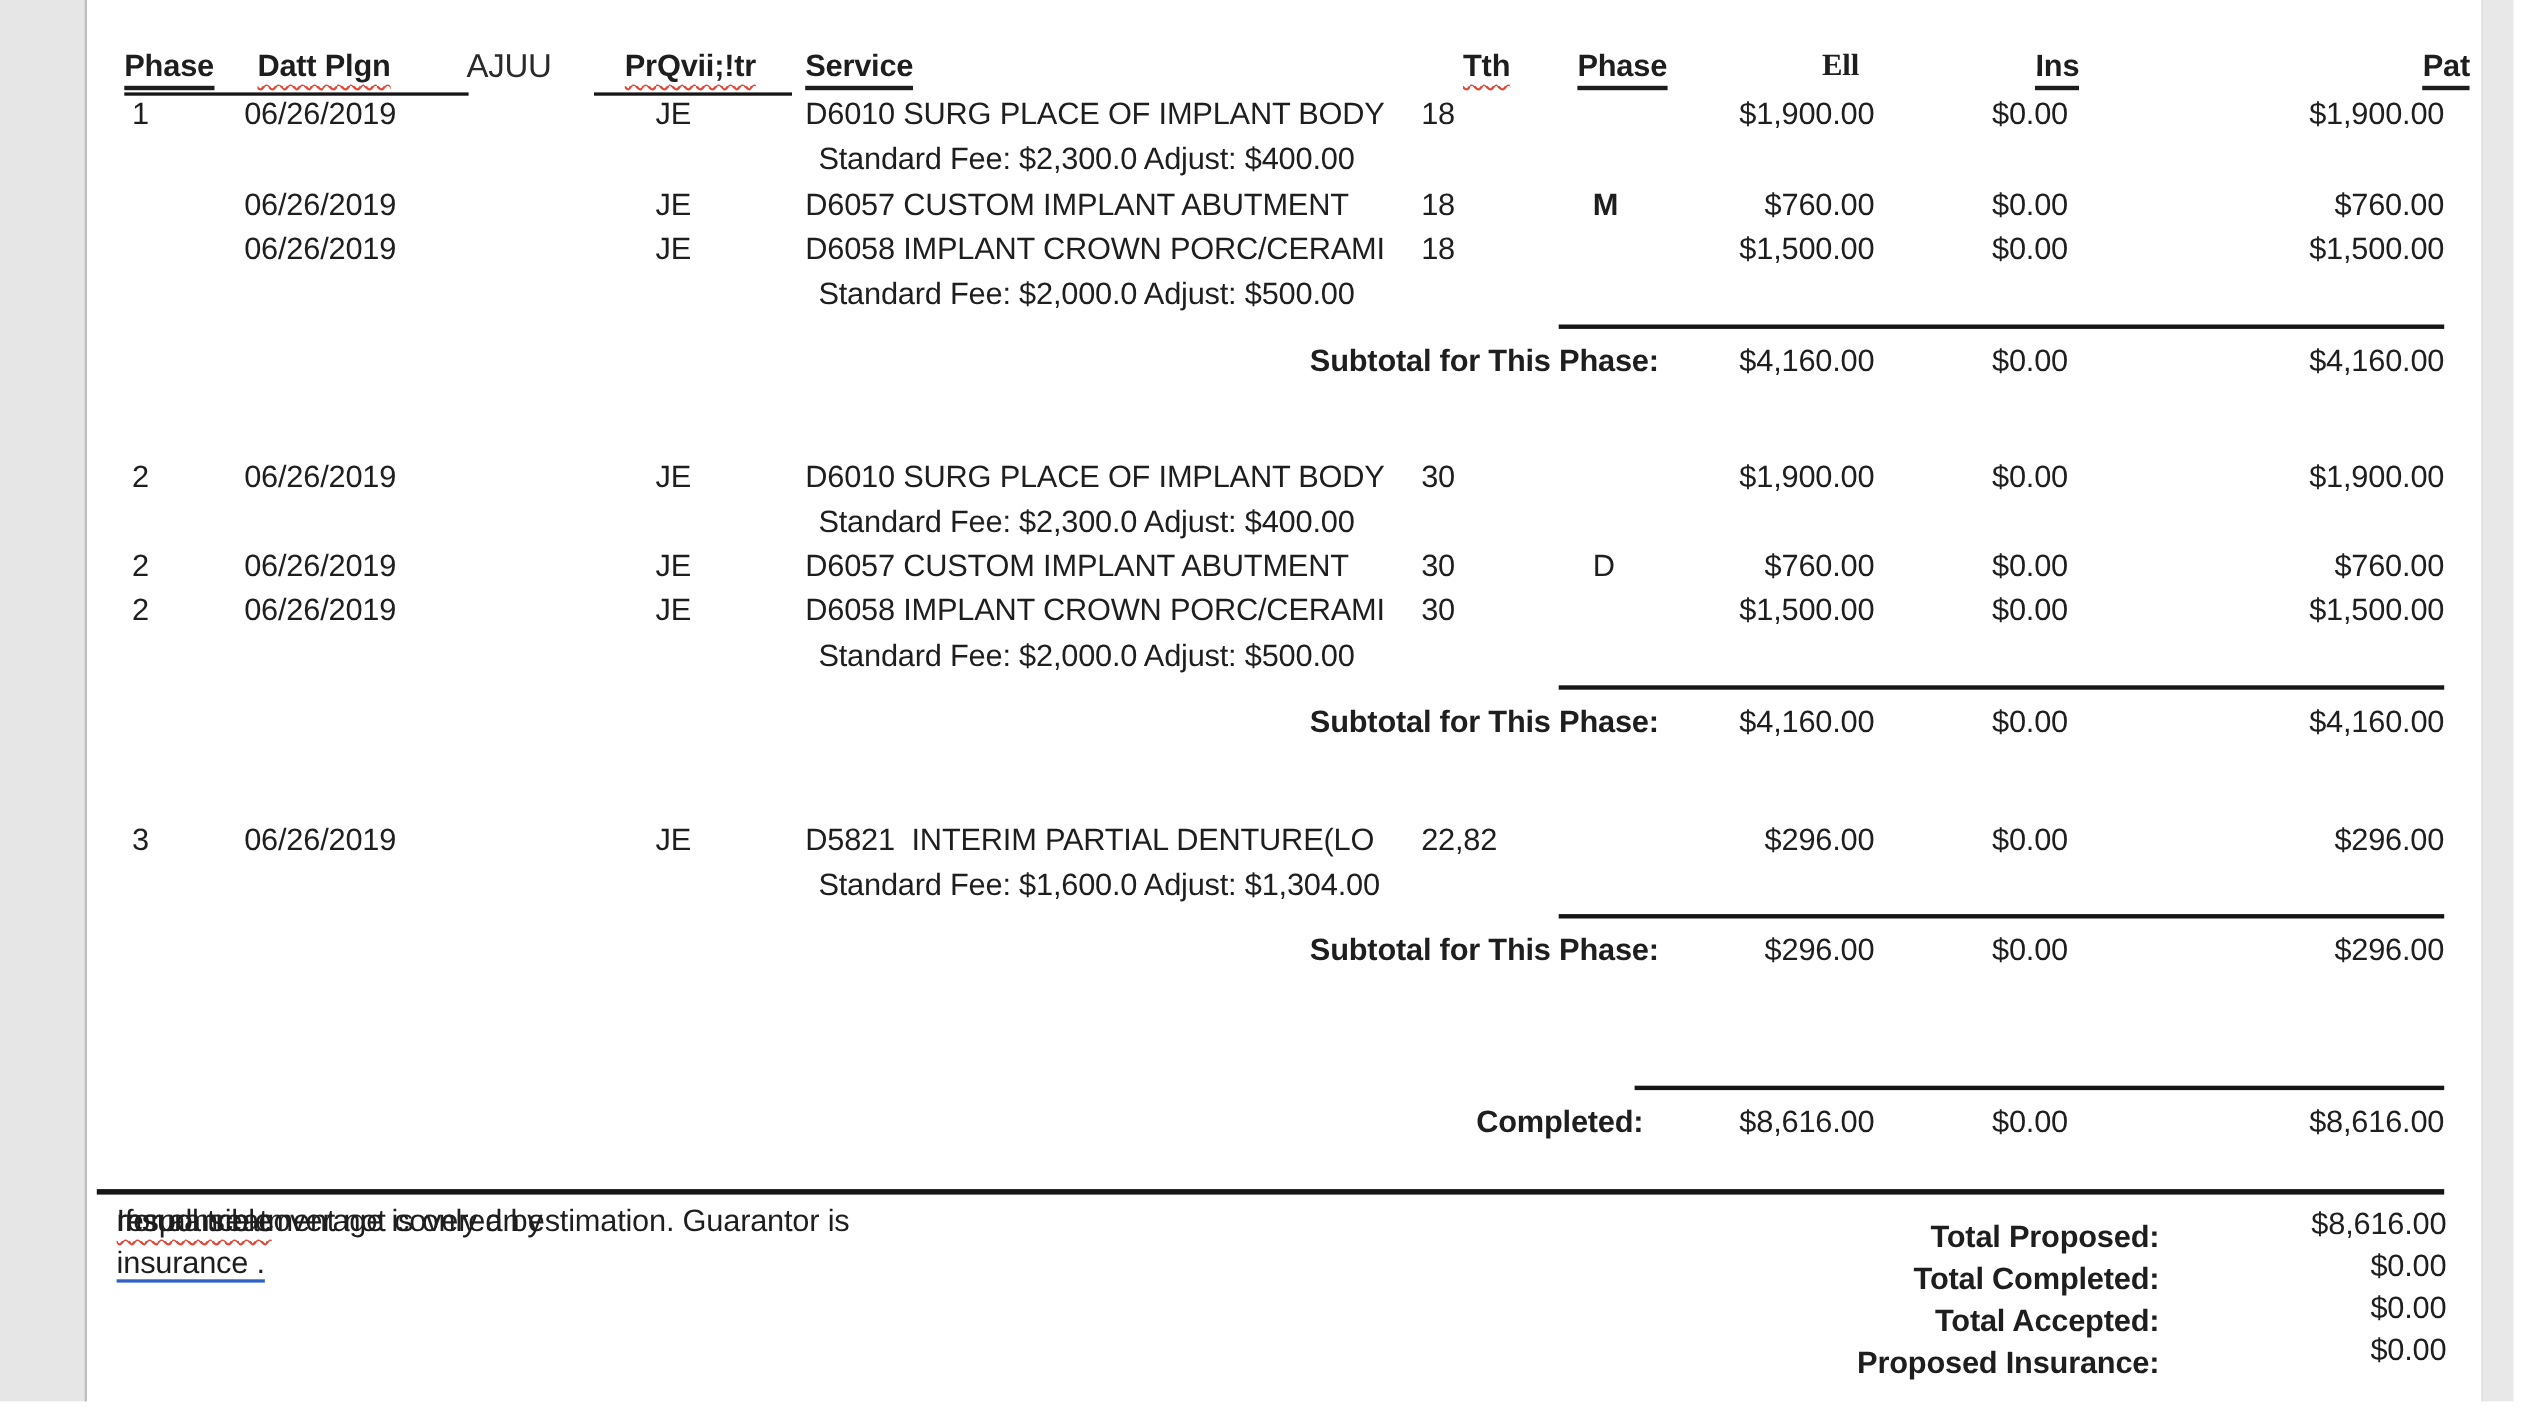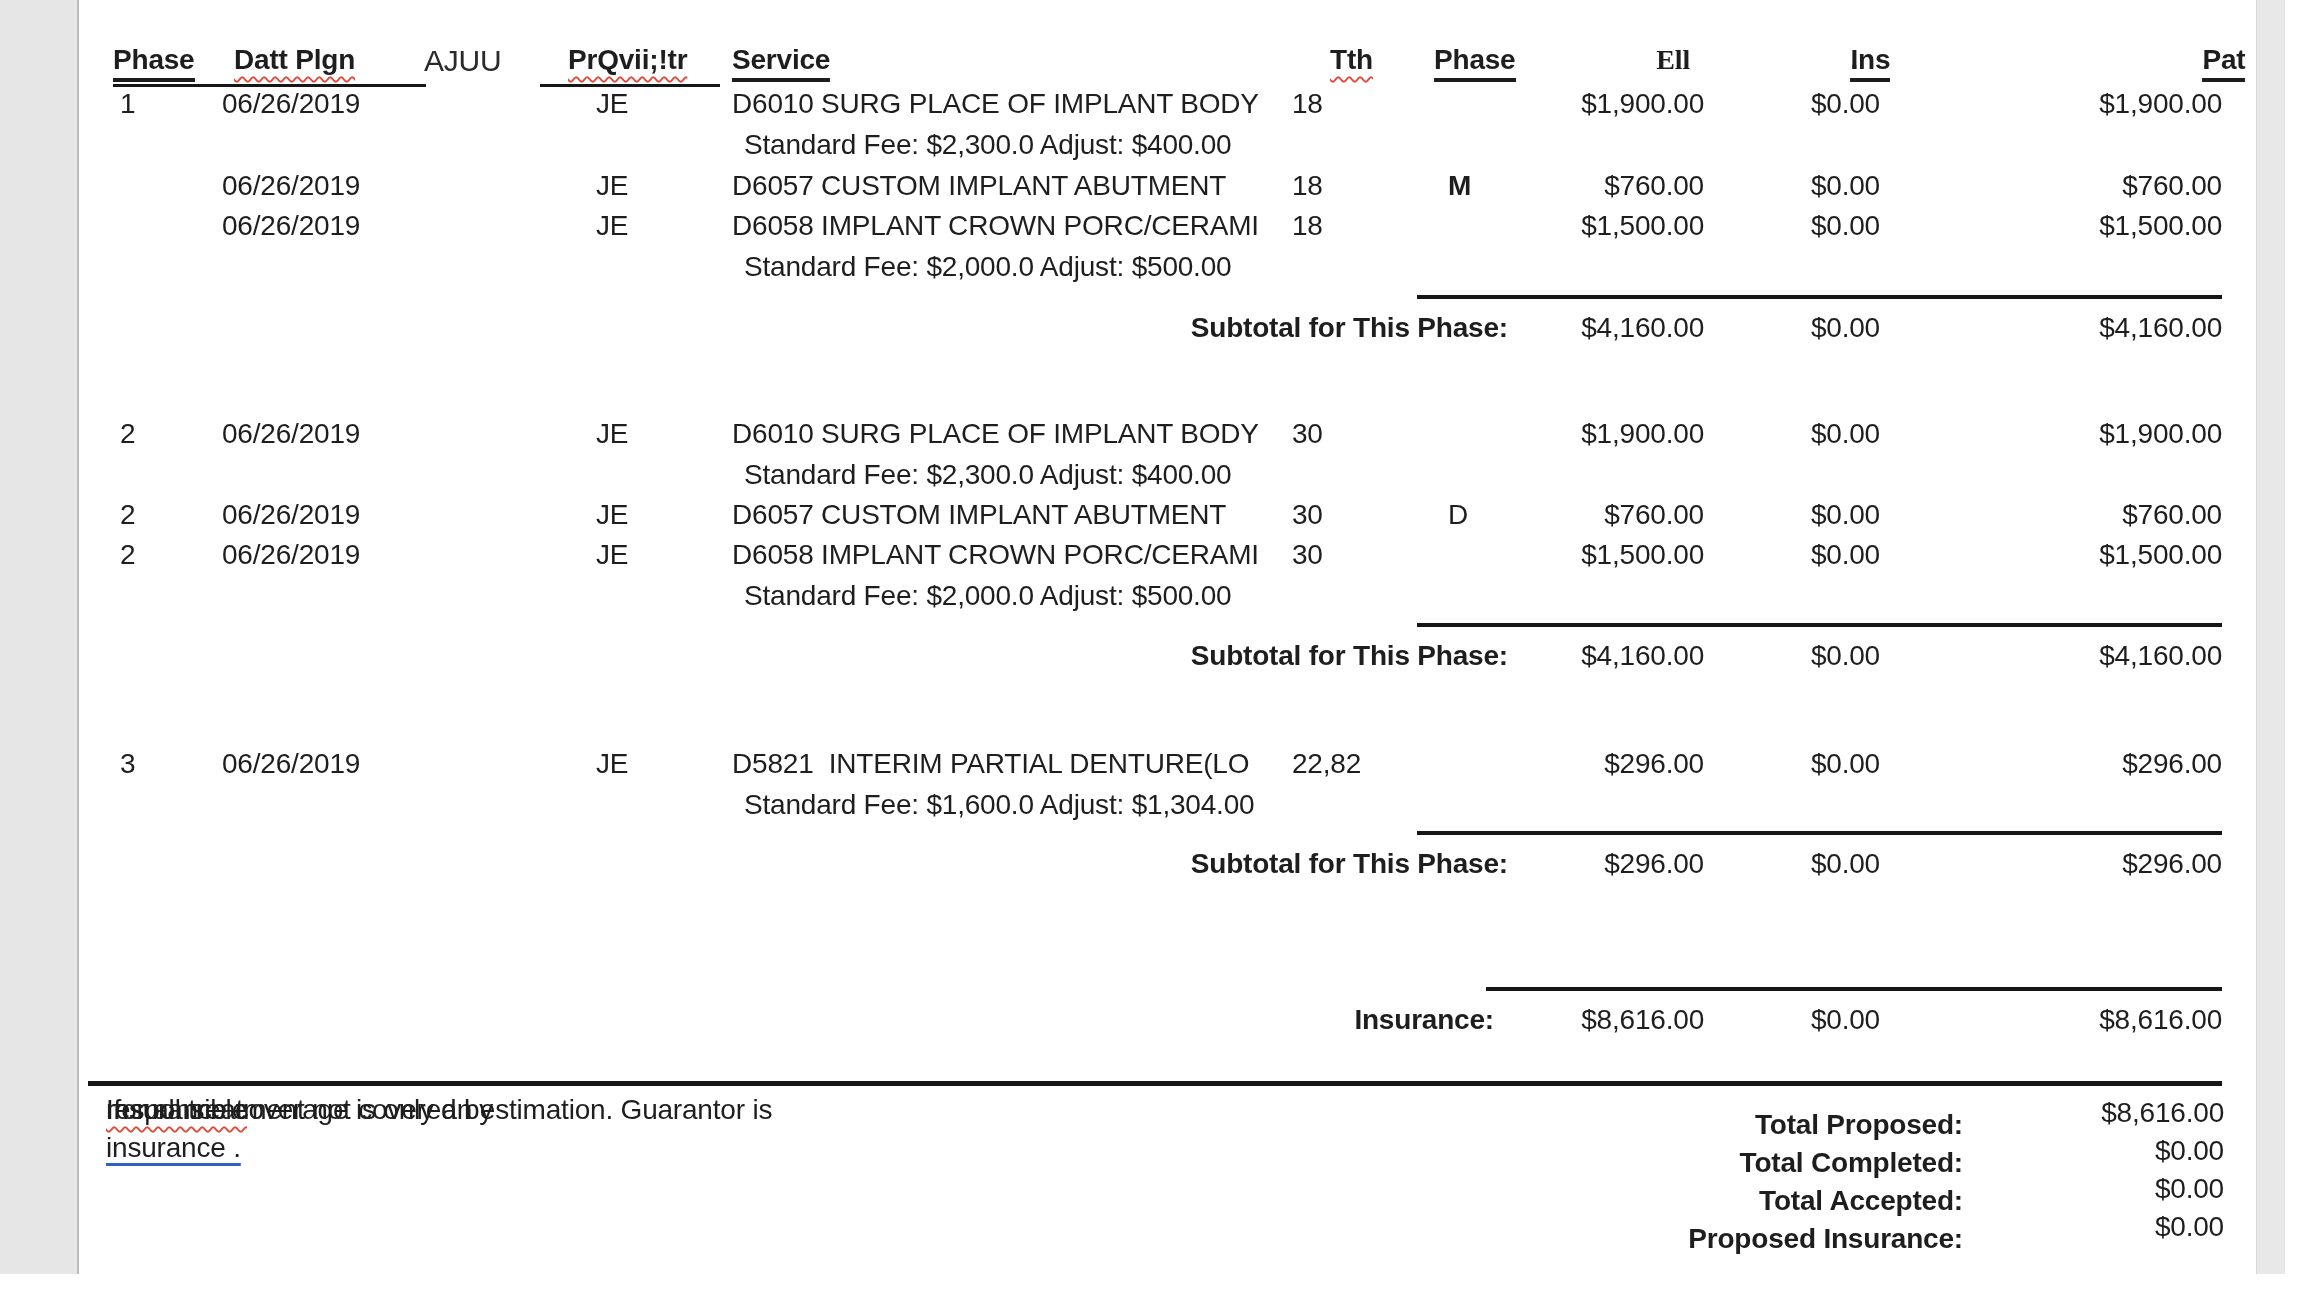--- a/index.html
+++ b/index.html
@@ -174,21 +174,21 @@
   <div class="hr" style="left:1417px;top:831px;width:805px;height:4px"></div>
   <div class="row" style="top:848px">
     <span class="c-sublabel b">Subtotal for This Phase:</span>
     <span class="c-est">$296.00</span>
     <span class="c-ins">$0.00</span>
     <span class="c-pat">$296.00</span>
   </div>
 
   <div class="hr" style="left:1486px;top:987px;width:736px;height:4px"></div>
   <div class="row" style="top:1004px">
-    <span class="c-grandlabel b">Insurance:</span>
+    <span class="c-grandlabel b">Completed:</span>
     <span class="c-est">$8,616.00</span>
     <span class="c-ins">$0.00</span>
     <span class="c-pat">$8,616.00</span>
   </div>
 
   <div class="hr" style="left:88px;top:1081px;width:2134px;height:5px"></div>
 
   <div class="row" style="top:1094px">
     <span class="disc"><span>Insurance coverage is only an estimation. Guarantor is </span><span class="wavy">responsible</span><span> for all treatment not covered by</span></span>
   </div>

